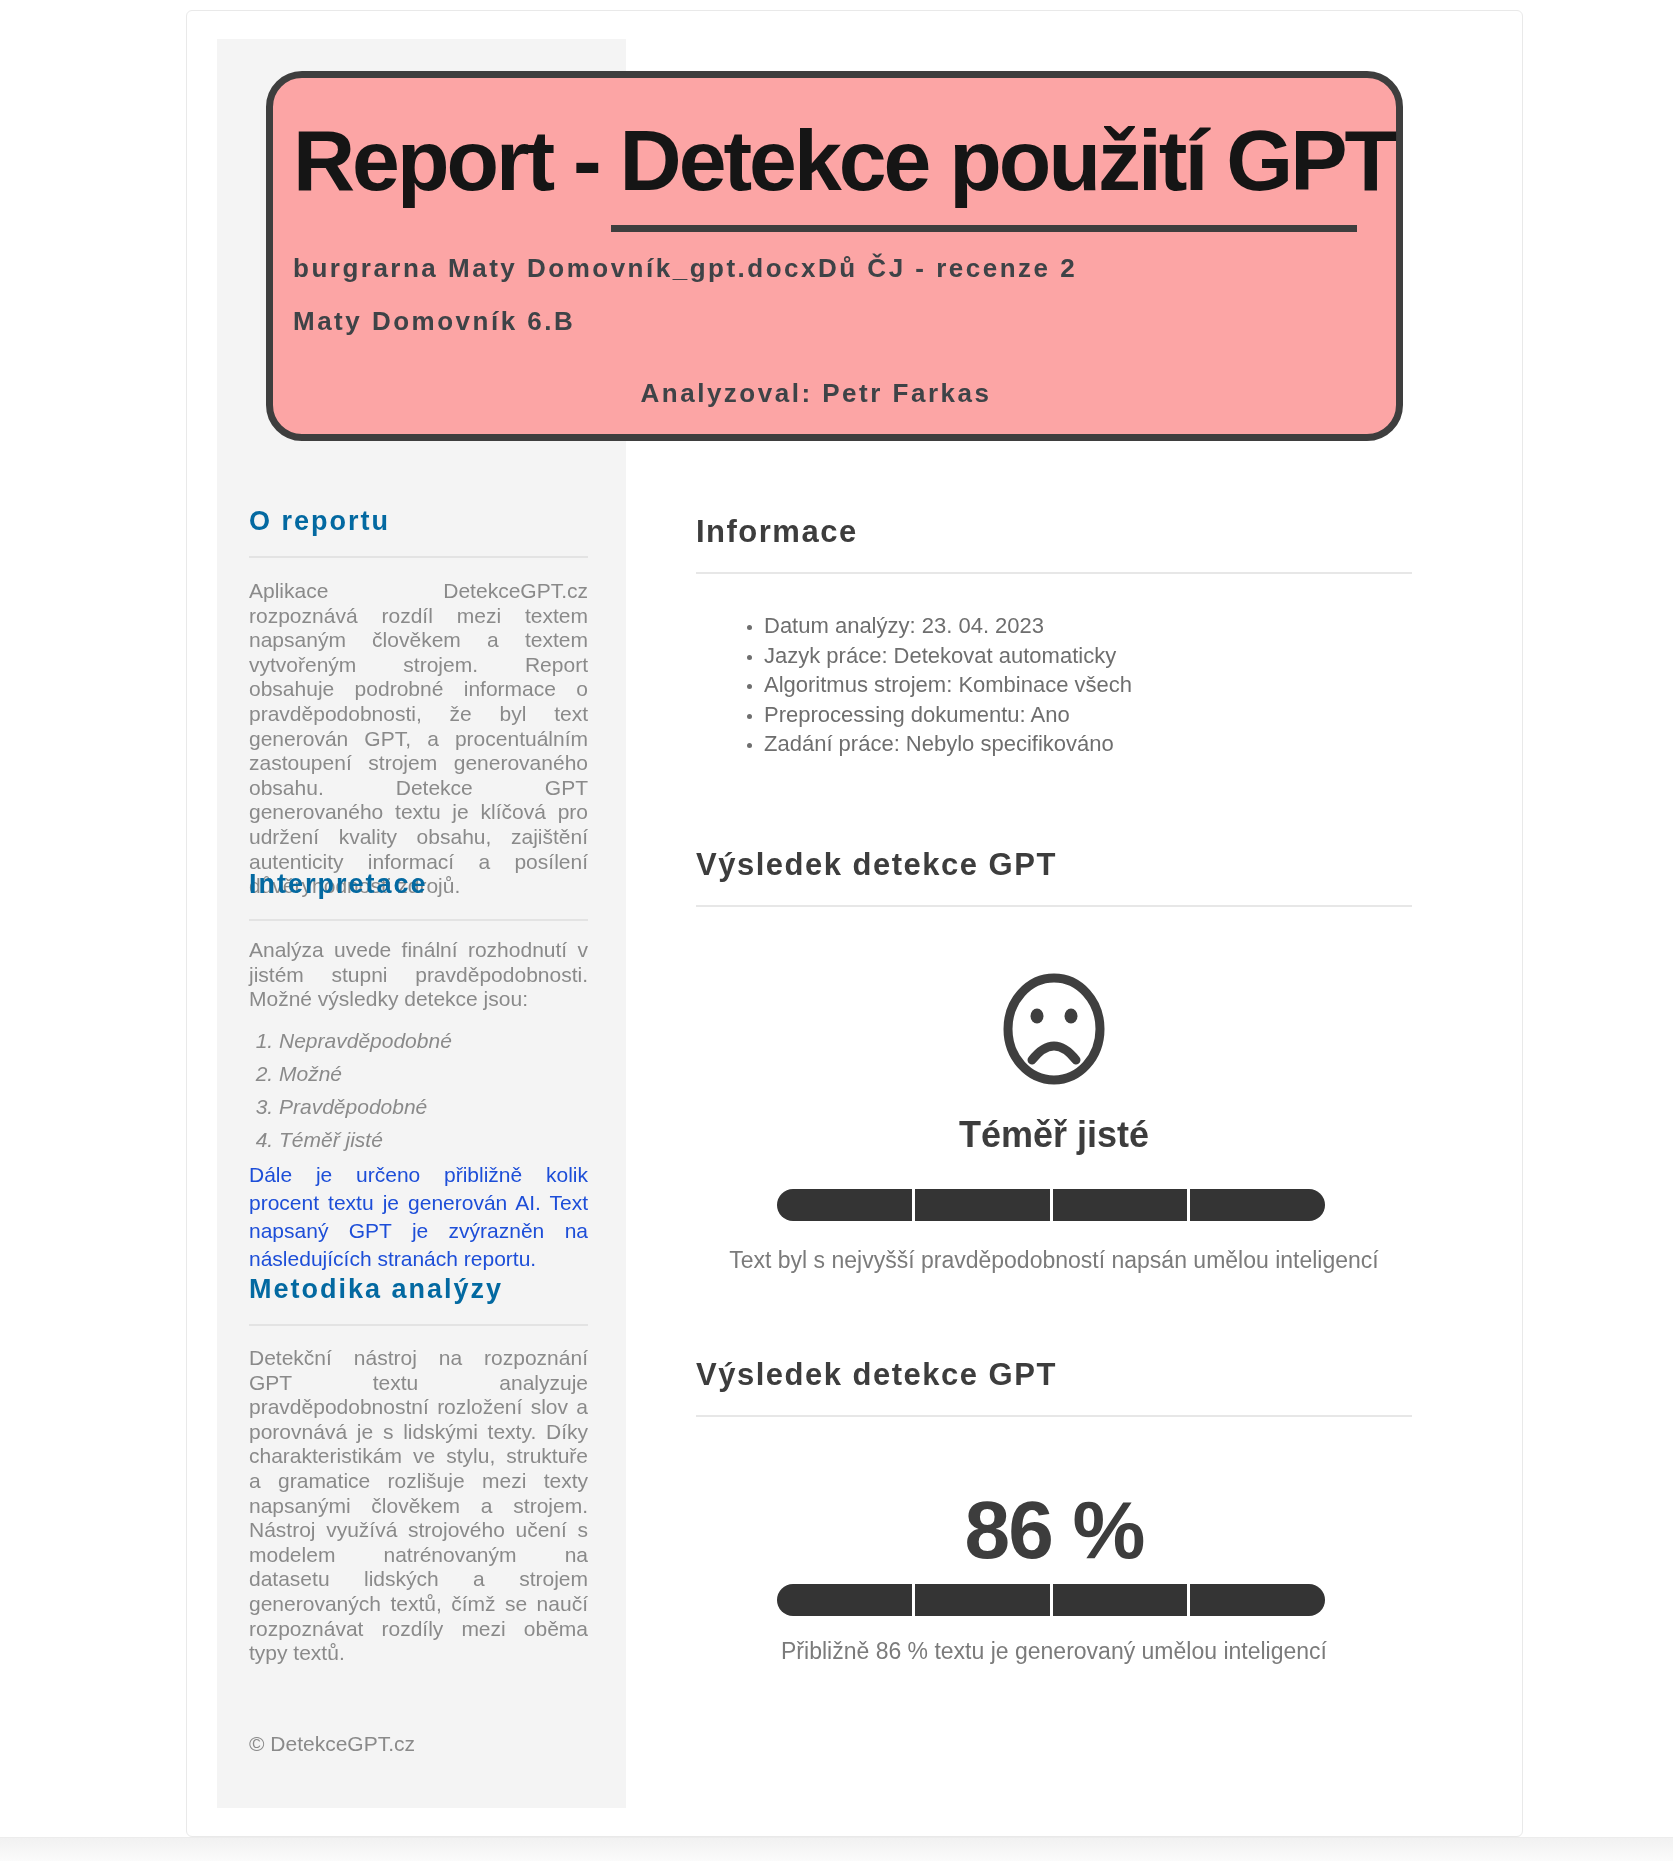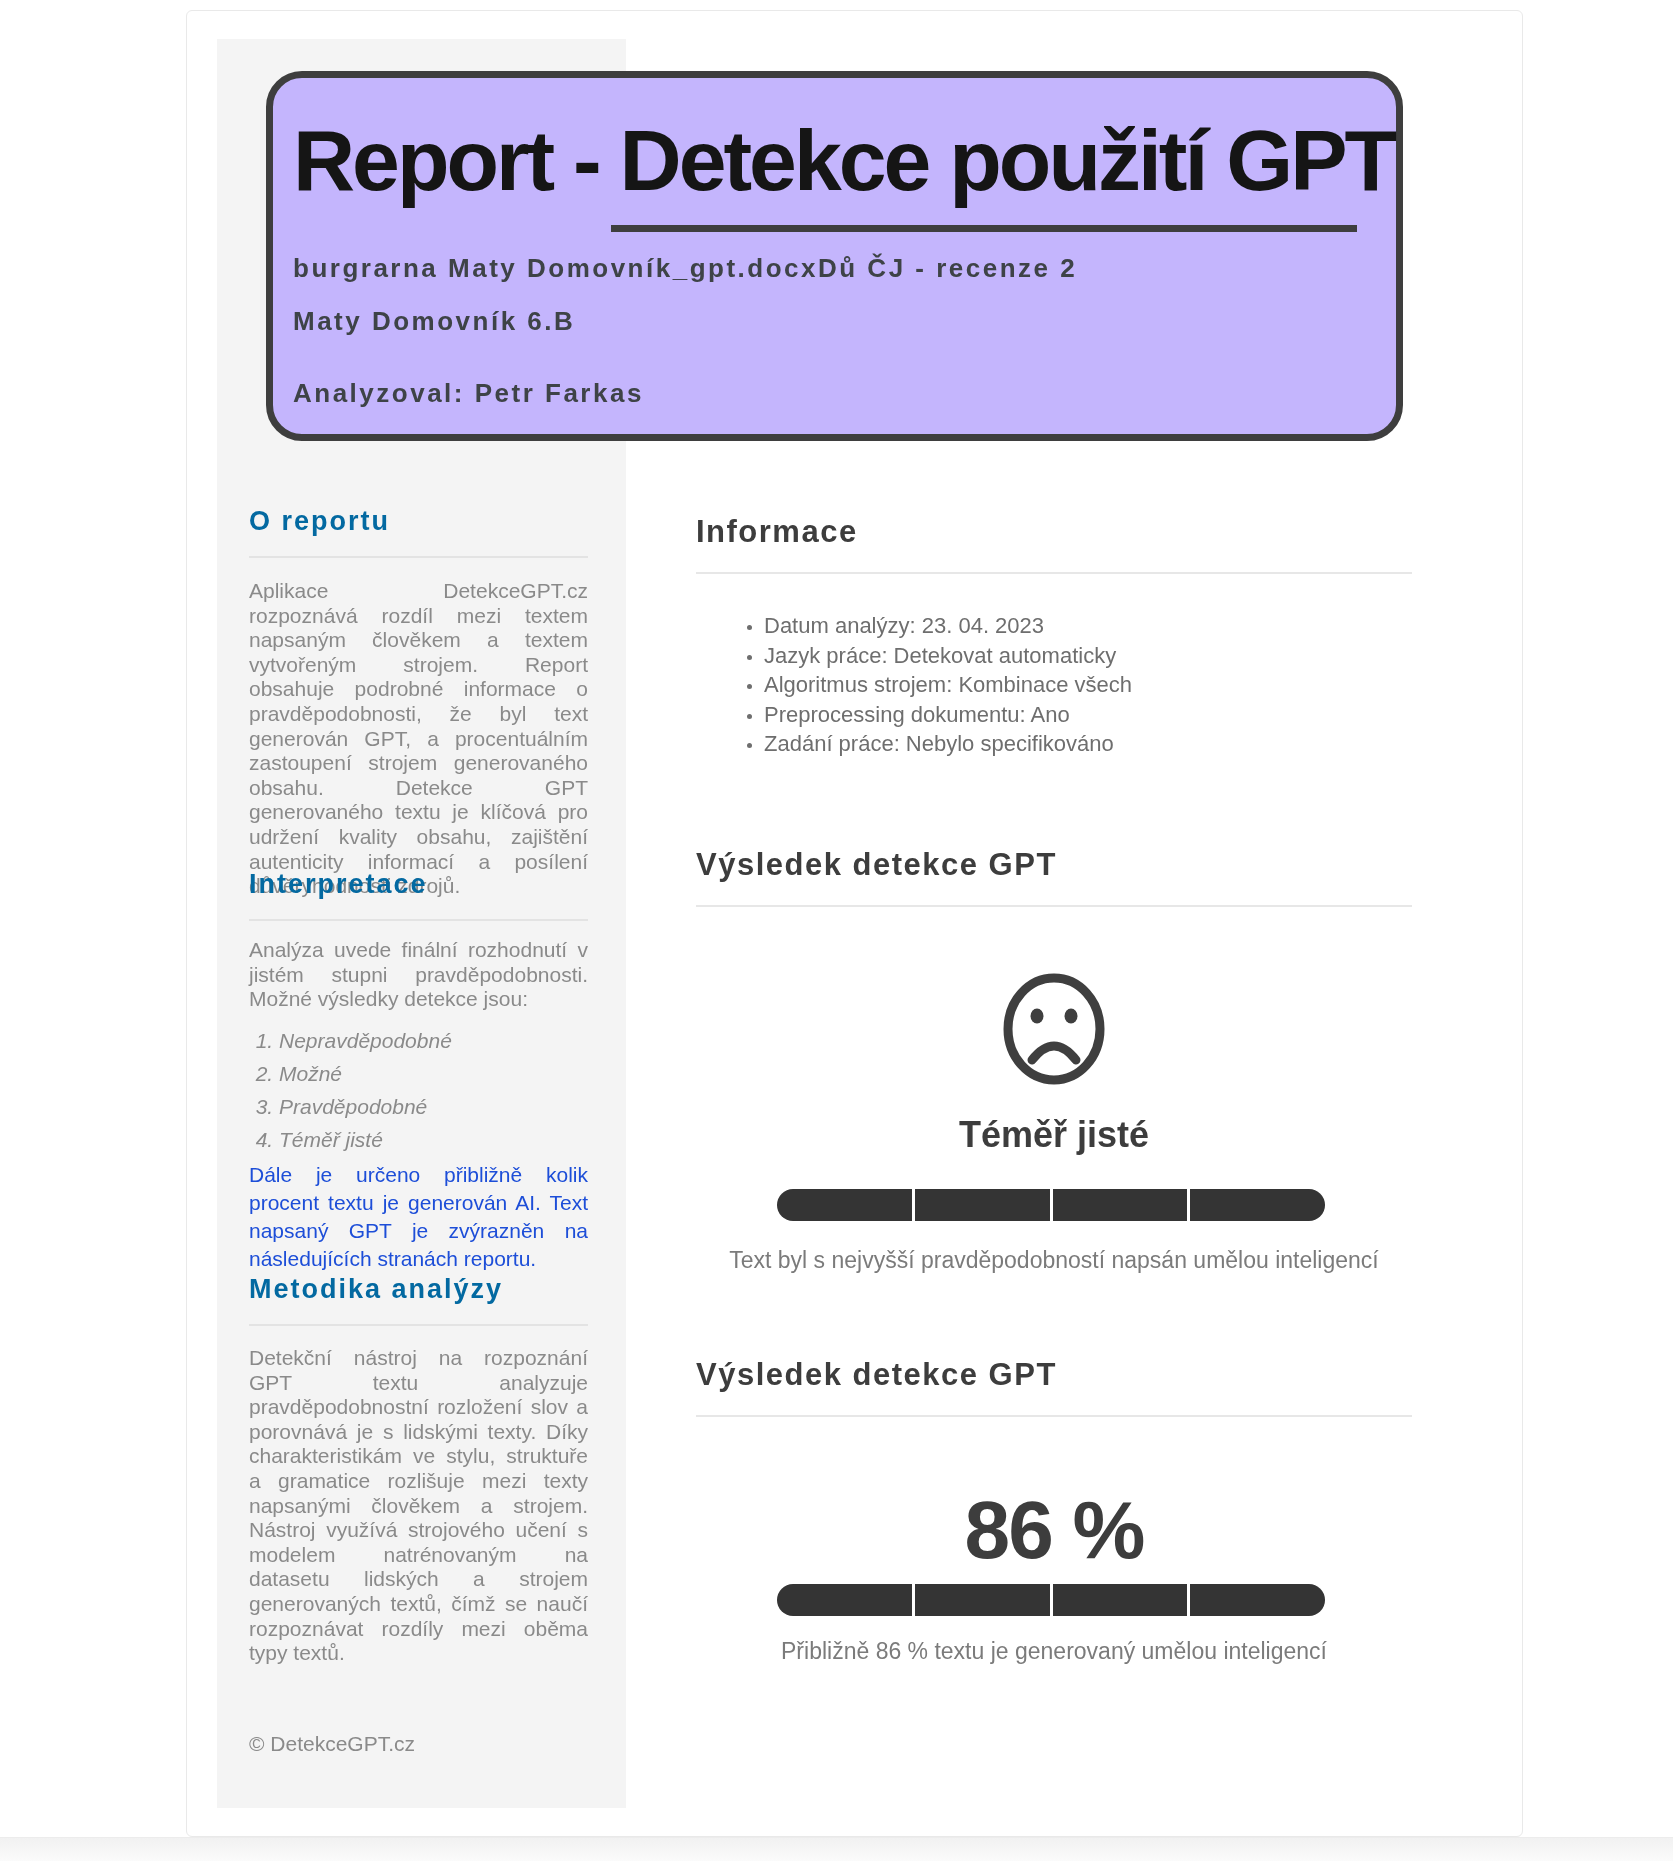--- a/index.html
+++ b/index.html
@@ -20,32 +20,32 @@
   .s-body { margin-top:21px; font-size:21px; line-height:24.6px; color:#8a8a8a;
             text-align:justify; }
   .s-list { margin:12px 0 0 0; padding-left:30px; list-style:decimal;font-style:italic; }
   .s-list li { font-size:21px; line-height:33px; color:#8a8a8a; }
   .s-outro { margin-top:5px; font-size:21px; line-height:28px; color:#1d4ed8;
              text-align:justify; }
   .s-footer { position:absolute; left:32px; top:1693px; font-size:21px; color:#8a8a8a; }
 
   
   .header-box { position:absolute; left:79px; top:60px; width:1137px; height:370px;
-                background:#c4b5fd; border:7px solid #3e3e3e; border-radius:36px;
+                background:#fca5a5; border:7px solid #3e3e3e; border-radius:36px;
                 z-index:2; }
   .title { position:absolute; left:20px; top:37px; font-size:86px; font-weight:bold;
            letter-spacing:-3px; color:#151515; line-height:90px; white-space:nowrap; }
   .title-underline { position:absolute; left:338px; top:147px; width:746px; height:7px;
                      background:#3e3e3e; }
   .meta-row { position:absolute; left:20px; right:57px; display:flex;
               font-size:26px; font-weight:bold;
               letter-spacing:2.5px; color:#3e4347; }
   .r1 { top:175px; }
   .r2 { top:228px; }
-  .r3 { top:300px; justify-content:flex-start; }
+  .r3 { top:300px; justify-content:center; }
 
   
   .main { position:absolute; left:509px; top:0; width:716px; height:1827px; }
   .m-h { position:absolute; left:0; width:716px; text-align:left; font-size:31px;
          font-weight:bold; letter-spacing:1.5px; color:#3d3d3d; }
   .m-div { position:absolute; left:0; width:716px; height:2px; background:#e7e7e7; }
   .info-list { position:absolute; left:46px; top:600px; list-style:disc;
                padding-left:22px; }
   .info-list li { font-size:22px; line-height:29.5px; color:#6e6e6e; }
   .info-list li::marker { color:#6e6e6e; font-size:17px; }

